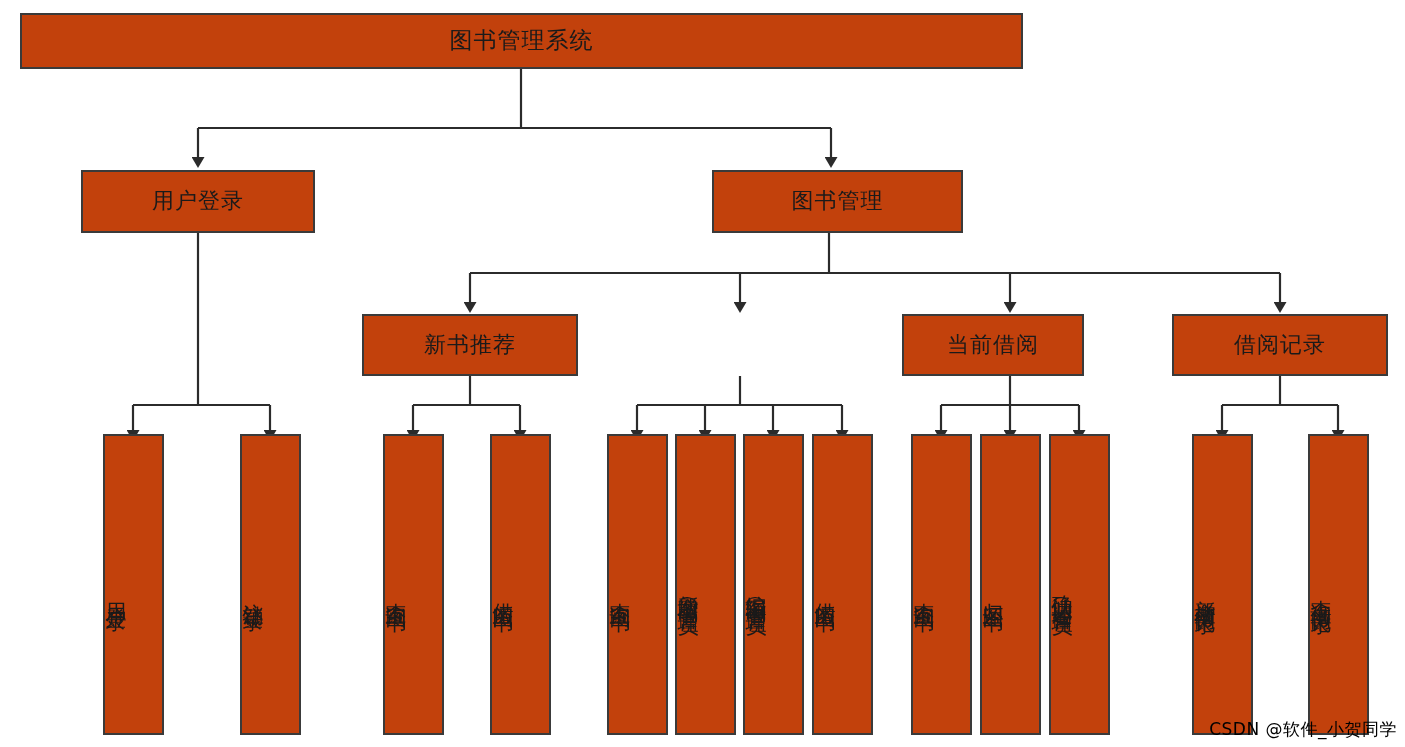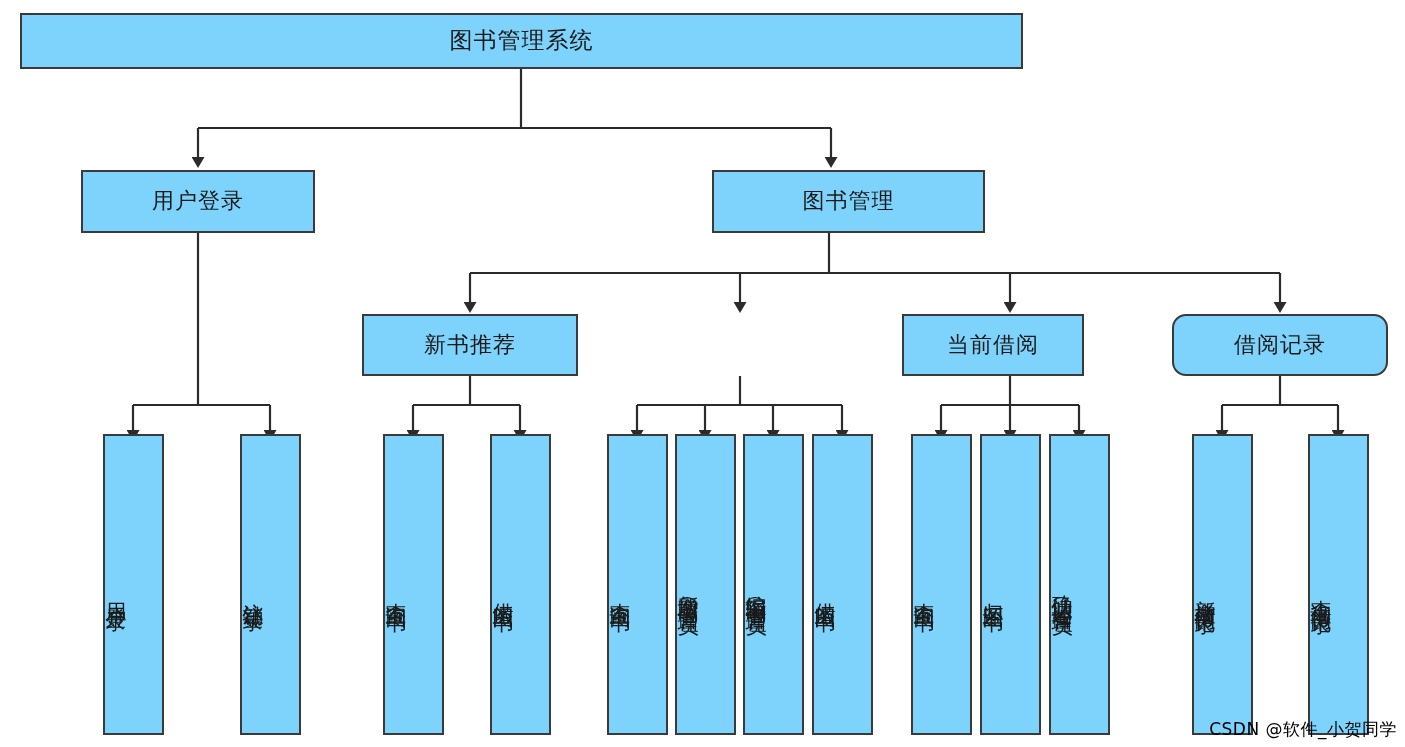--- a/index.html
+++ b/index.html
@@ -21,21 +21,21 @@
     position: absolute;
     left: 0;
     top: 0;
     width: 1405px;
     height: 747px;
     pointer-events: none;
   }
   .node {
     position: absolute;
     box-sizing: border-box;
-    background: #7dd3fc;
+    background: #c2410c;
     border: 2px solid #3a3a3a;
     display: flex;
     align-items: center;
     justify-content: center;
     color: #1a1a1a;
     font-family: Liberation Serif, serif;
   }
   .node-label {
     display: block;
     text-align: center;
@@ -129,31 +129,31 @@
     </g>
   </svg>
 
   <div class="node root horiz" style="left:20px; top:13px; width:1003px; height:56px;">
     <span class="node-label">图书管理系统</span>
   </div>
 
   <div class="node horiz" style="left:81px; top:170px; width:234px; height:63px;">
     <span class="node-label">用户登录</span>
   </div>
-  <div class="node horiz" style="left:712px; top:170px; width:273px; height:63px;">
+  <div class="node horiz" style="left:712px; top:170px; width:251px; height:63px;">
     <span class="node-label">图书管理</span>
   </div>
 
   <div class="node horiz" style="left:362px; top:314px; width:216px; height:62px;">
     <span class="node-label">新书推荐</span>
   </div>
   <div class="node horiz" style="left:902px; top:314px; width:182px; height:62px;">
     <span class="node-label">当前借阅</span>
   </div>
-  <div class="node horiz" style="left:1172px; top:314px; width:216px; height:62px;border-radius:14px;">
+  <div class="node horiz" style="left:1172px; top:314px; width:216px; height:62px;">
     <span class="node-label">借阅记录</span>
   </div>
 
   <div class="node vert" style="left:103px; top:434px; width:61px; height:301px;">
     <span class="node-label">用户登录</span>
   </div>
   <div class="node vert" style="left:240px; top:434px; width:61px; height:301px;">
     <span class="node-label">注销登录</span>
   </div>
 

